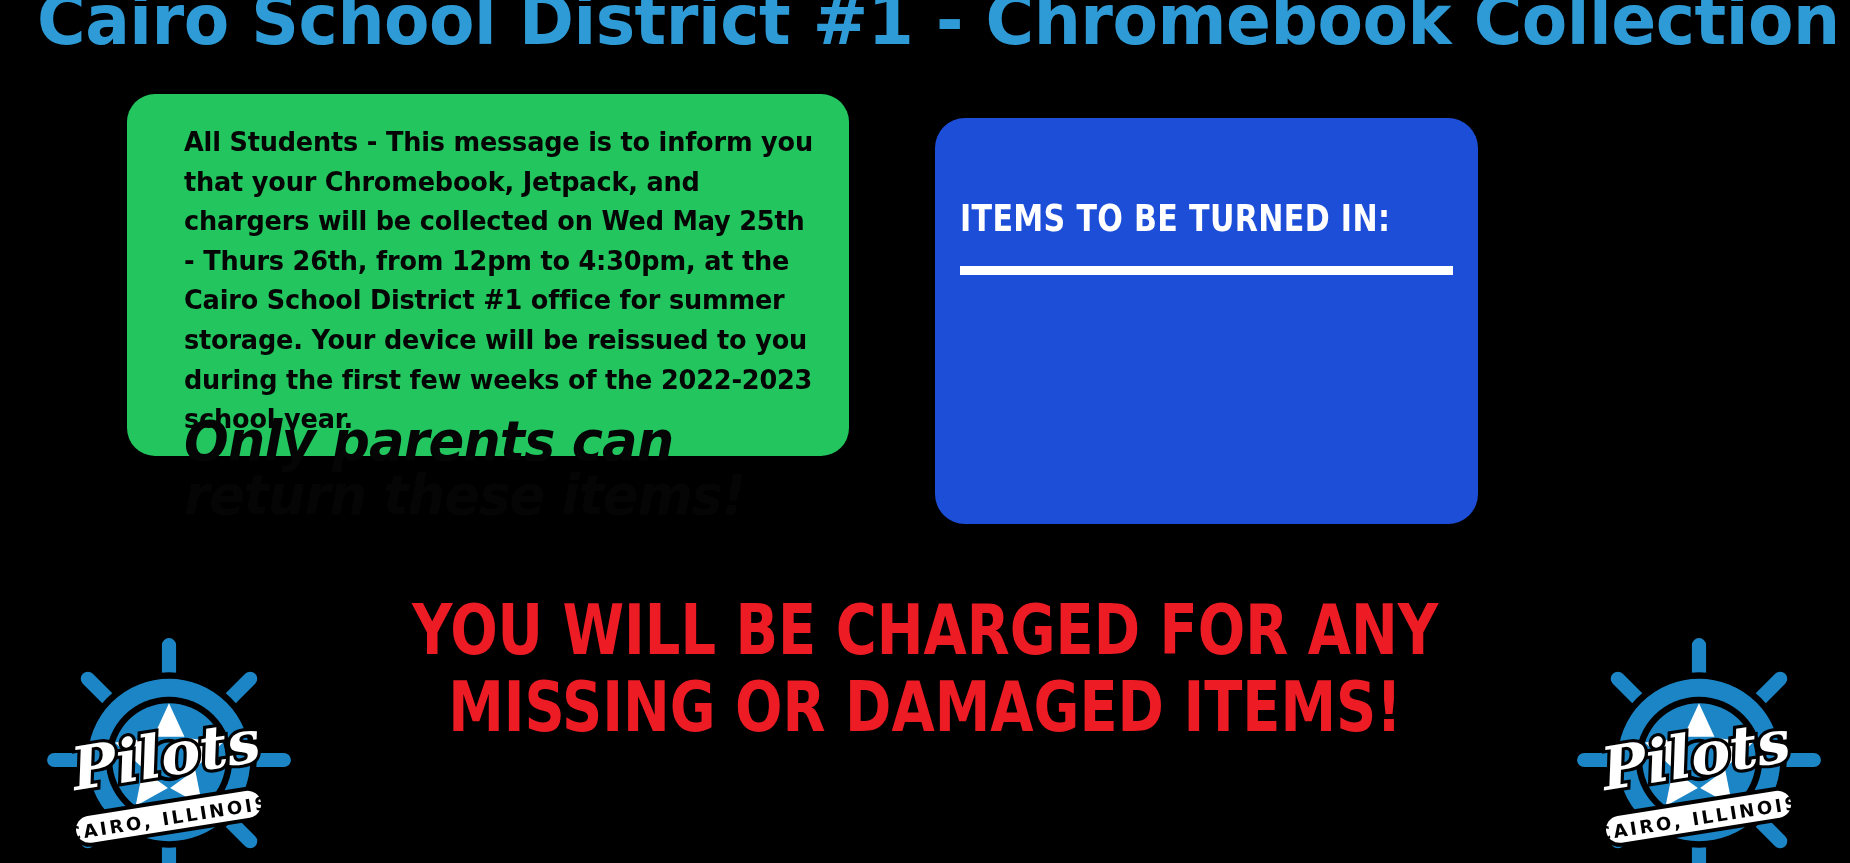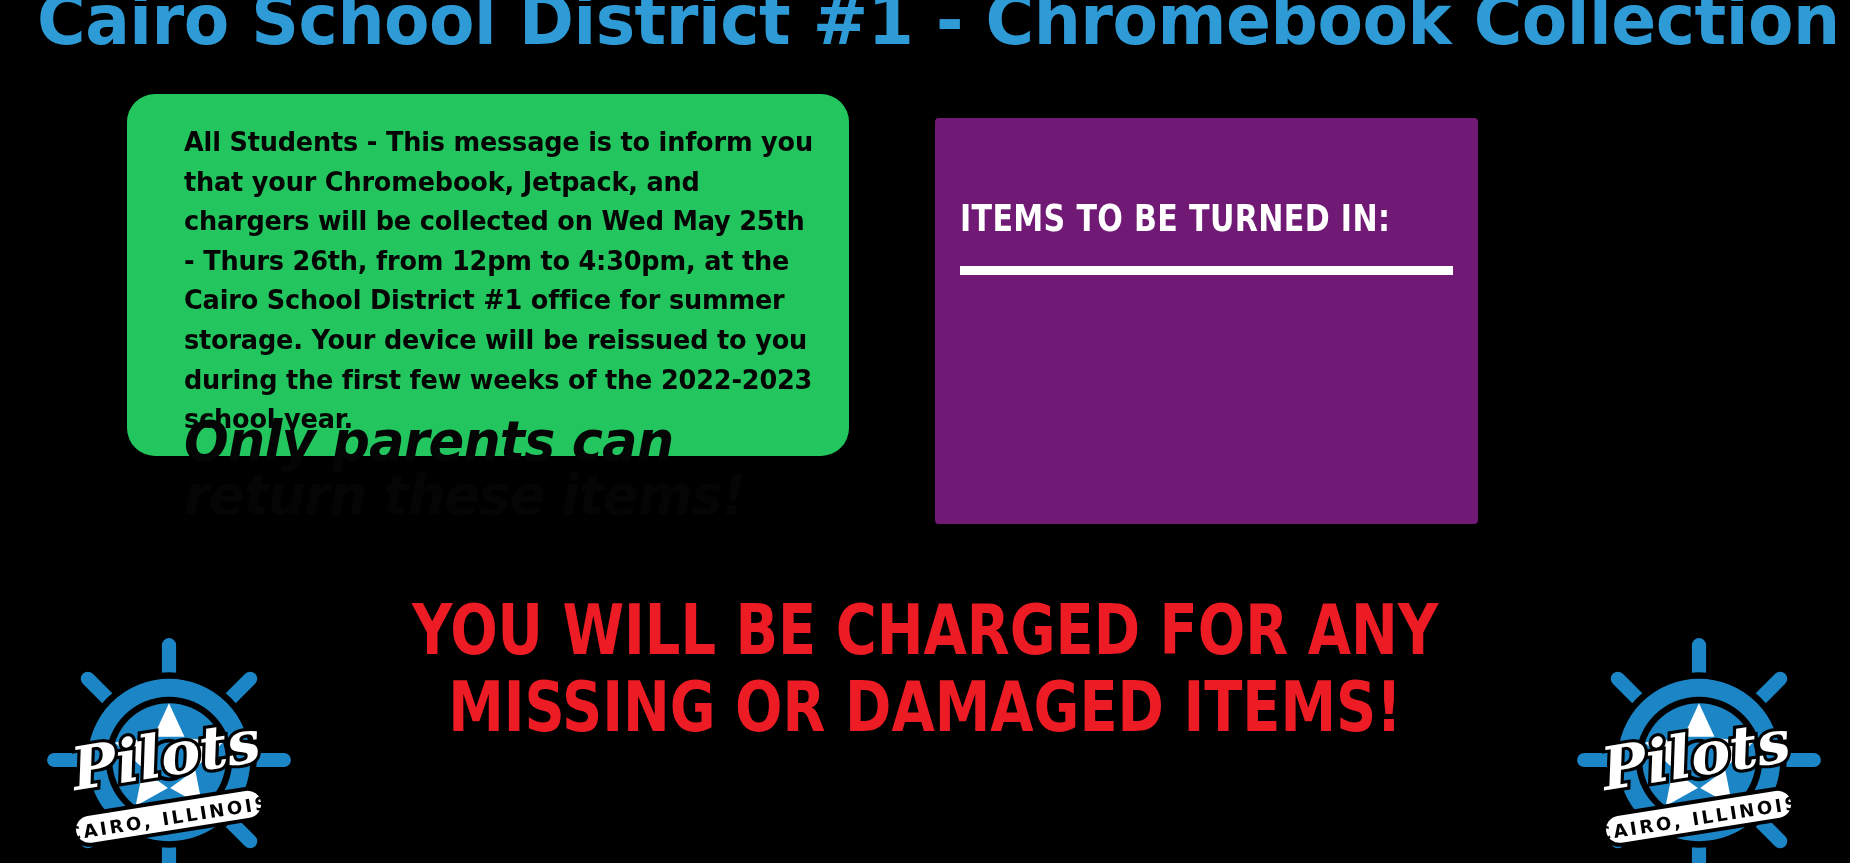--- a/index.html
+++ b/index.html
@@ -66,22 +66,22 @@
     letter-spacing:-1px;
     transform:scaleX(0.94);
     transform-origin:left top;
   }
 
   
   #items-card {
     position:absolute;
     left:935px; top:118px;
     width:543px; height:406px;
-    background:#701a75;
-    border-radius:4px;
+    background:#1d4ed8;
+    border-radius:30px;
   }
   #items-heading {
     position:absolute;
     left:25px; top:78px;
     color:#ffffff;
     font-family:"DejaVu Sans Condensed", "Liberation Sans Narrow", "Liberation Sans", sans-serif;
     font-weight:bold;
     font-size:38px;
     letter-spacing:0.4px;
     white-space:nowrap;

